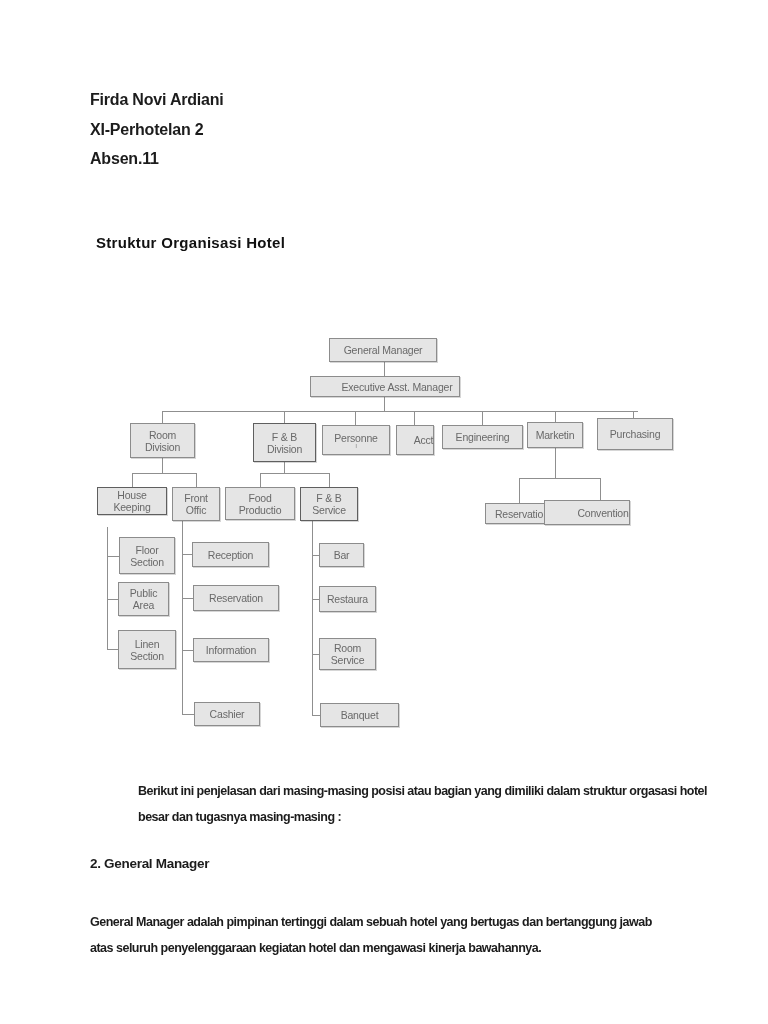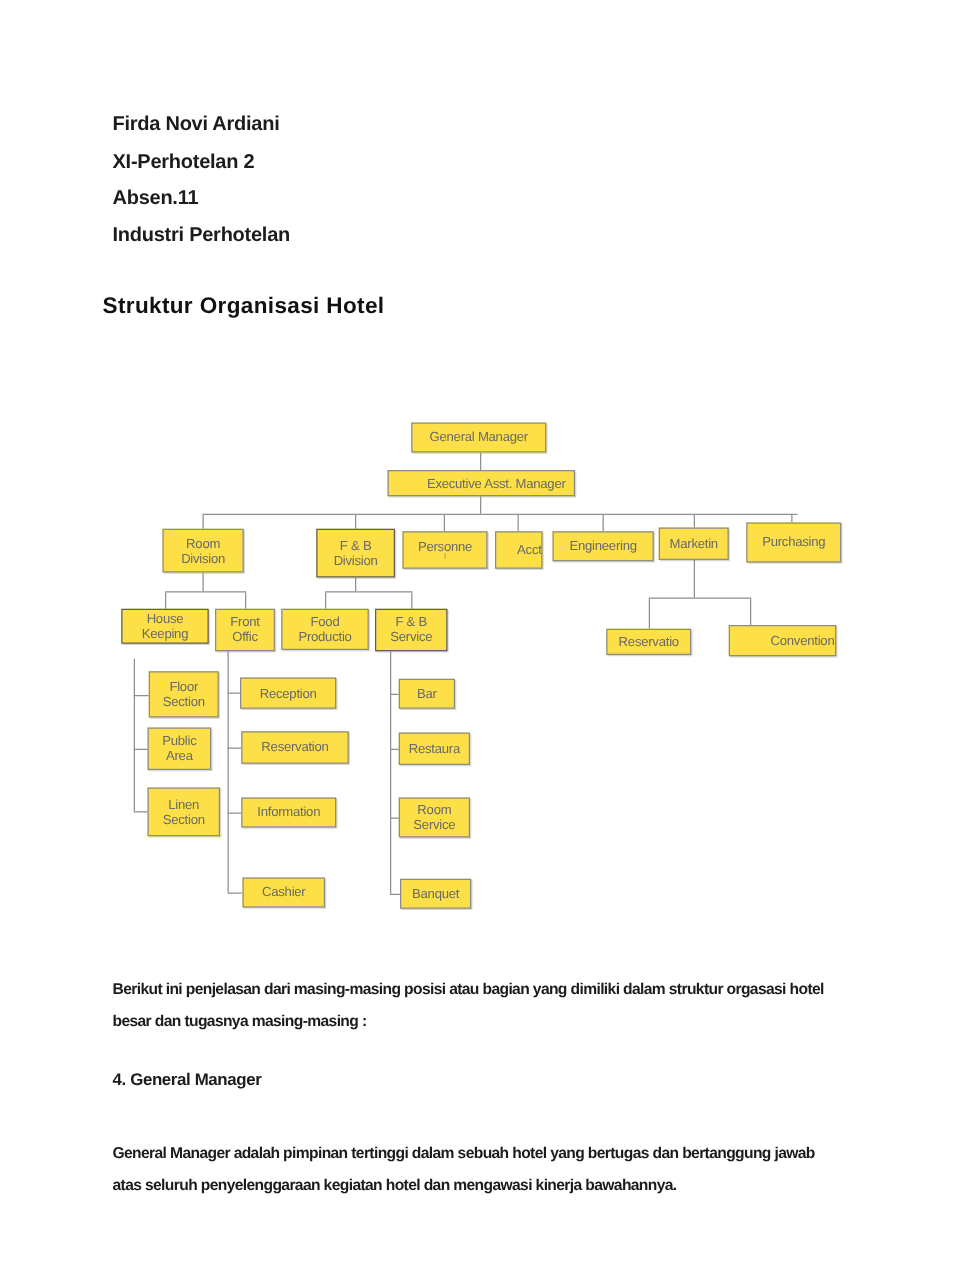--- a/index.html
+++ b/index.html
@@ -8,55 +8,54 @@
     margin:0 auto;overflow:hidden;
     font-family:"Liberation Sans",sans-serif;
   }
   
   .doc-header{position:absolute;left:90px;top:85px;}
   .doc-header .hline{
     font-size:16px;font-weight:700;color:#1c1c1c;line-height:29.5px;
     letter-spacing:-0.2px;white-space:nowrap;
   }
   .doc-title{
-    position:absolute;left:82px;top:234px;
-    font-size:18px;font-weight:700;color:#111;letter-spacing:0.3px;
+    position:absolute;left:96px;top:234px;
+    font-size:15px;font-weight:700;color:#111;letter-spacing:0.3px;
     white-space:nowrap;
   }
   .paragraph{position:absolute;left:90px;color:#1c1c1c;font-weight:700;}
   .paragraph .pline{
     font-size:12.5px;line-height:25.5px;letter-spacing:-0.5px;white-space:nowrap;
   }
-  .p-intro{top:779px;}
+  .p-intro{top:779px;margin-left:48px;}
   .p-heading{top:856px;font-size:13.5px;letter-spacing:-0.3px;white-space:nowrap;}
   .p-gm{top:910px;}
   
   .chart{position:absolute;left:0;top:0;width:768px;height:768px;}
   .org-box{
-    position:absolute;box-sizing:border-box;background:#fde047;
+    position:absolute;box-sizing:border-box;background:#e5e5e5;
     border:1px solid #8c8c8c;
     box-shadow:1px 1px 0 rgba(90,90,90,0.25);
     display:flex;flex-direction:column;align-items:center;justify-content:center;
     font-size:10.5px;color:#696969;line-height:12px;text-align:center;
     letter-spacing:-0.2px;white-space:nowrap;
   }
   .org-box.heavy{border:1.5px solid #5f5f5f;}
   .org-box .l2-tiny{font-size:6px;line-height:5px;color:#7e7e7e;}
   .cline{position:absolute;background:#8f8f8f;}
 </style>
 </head>
 <body>
 
 <div class="page">
 
   <div class="doc-header">
     <div class="hline">Firda Novi Ardiani</div>
     <div class="hline">XI-Perhotelan 2</div>
     <div class="hline">Absen.11</div>
-    <div class="hline">Industri Perhotelan</div>
   </div>
 
   <div class="doc-title">Struktur Organisasi Hotel</div>
 
   <div class="chart" id="org-chart">
       <div class="cline" style="left: 384px; top: 362px; width: 1px; height: 14px;"></div>
       <div class="cline" style="left: 384px; top: 397px; width: 1px; height: 14px;"></div>
       <div class="cline" style="left: 162px; top: 411px; width: 476px; height: 1px;"></div>
       <div class="cline" style="left: 162px; top: 412px; width: 1px; height: 11px;"></div>
       <div class="cline" style="left: 284px; top: 412px; width: 1px; height: 11px;"></div>
@@ -133,21 +132,21 @@
         <div>Food</div>
         <div>Productio</div>
       </div>
       <div class="org-box heavy" style="left: 300px; top: 487px; width: 58px; height: 34px;">
         <div>F &amp; B</div>
         <div>Service</div>
       </div>
       <div class="org-box" style="left: 485px; top: 503px; width: 68px; height: 21px;">
         <div>Reservatio</div>
       </div>
-      <div class="org-box" style="left: 583px; top: 500px; width: 86px; height: 25px; padding-left: 32px;">
+      <div class="org-box" style="left: 544px; top: 500px; width: 86px; height: 25px; padding-left: 32px;">
         <div>Convention</div>
       </div>
       <div class="org-box" style="left: 119px; top: 537px; width: 56px; height: 37px;">
         <div>Floor</div>
         <div>Section</div>
       </div>
       <div class="org-box" style="left: 118px; top: 582px; width: 51px; height: 34px;">
         <div>Public</div>
         <div>Area</div>
       </div>
@@ -170,30 +169,30 @@
       <div class="org-box" style="left: 319px; top: 543px; width: 45px; height: 24px;">
         <div>Bar</div>
       </div>
       <div class="org-box" style="left: 319px; top: 586px; width: 57px; height: 26px;">
         <div>Restaura</div>
       </div>
       <div class="org-box" style="left: 319px; top: 638px; width: 57px; height: 32px;">
         <div>Room</div>
         <div>Service</div>
       </div>
-      <div class="org-box" style="left: 320px; top: 703px; width: 57px; height: 24px;">
+      <div class="org-box" style="left: 320px; top: 703px; width: 79px; height: 24px;">
         <div>Banquet</div>
       </div>
     </div>
 
   <div class="paragraph p-intro">
     <div class="pline">Berikut ini penjelasan dari masing-masing posisi atau bagian yang dimiliki dalam struktur orgasasi hotel</div>
     <div class="pline">besar dan tugasnya masing-masing :</div>
   </div>
 
-  <div class="paragraph p-heading">4. General Manager</div>
+  <div class="paragraph p-heading">2. General Manager</div>
 
   <div class="paragraph p-gm">
     <div class="pline">General Manager adalah pimpinan tertinggi dalam sebuah hotel yang bertugas dan bertanggung jawab</div>
     <div class="pline">atas seluruh penyelenggaraan kegiatan hotel dan mengawasi kinerja bawahannya.</div>
   </div>
 
 </div>
 
 </body></html>

